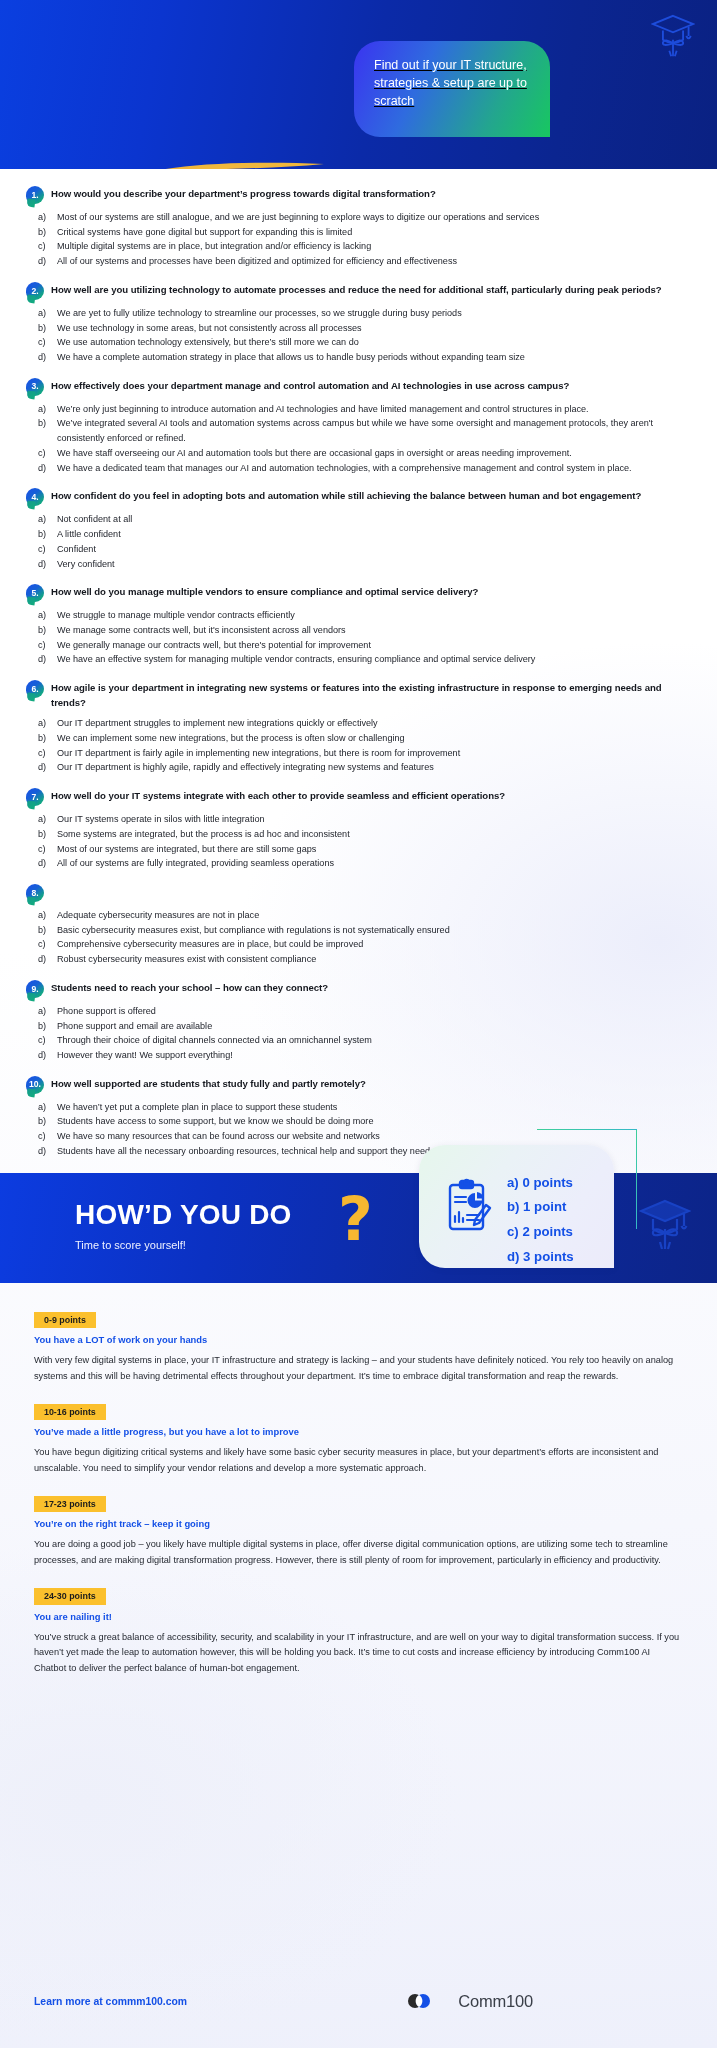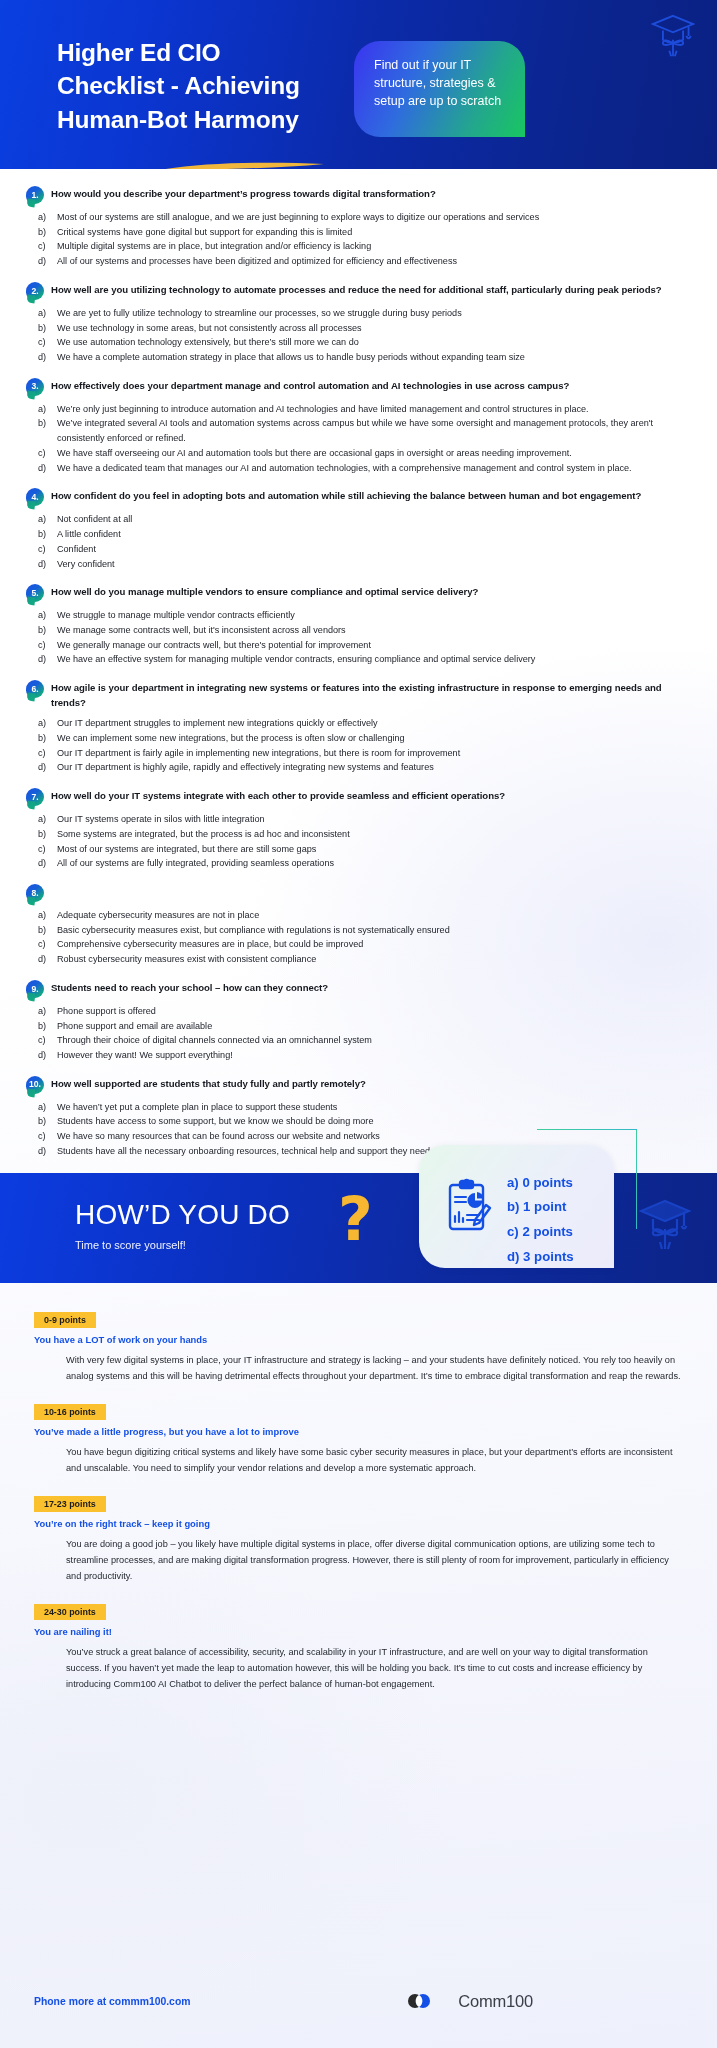--- a/index.html
+++ b/index.html
@@ -45,26 +45,27 @@
     left: 152px;
     top: 160px;
     width: 175px;
     height: 14px;
     z-index: 2;
   }
   .header-badge {
     position: absolute;
     left: 354px;
     top: 41px;
-    width: 171px;
+    width: 196px;
     height: 96px;
     border-radius: 26px 26px 0 26px;
     background: linear-gradient(115deg, #3a34f0 0%, #2f6bdf 35%, #23a58f 72%, #18c760 100%);
     padding: 16px 14px 10px 20px;
     z-index: 3;
+    text-decoration: underline;
   }
   .header-badge-text {
     color: #ffffff;
     font-size: 12.5px;
     line-height: 1.42;
     font-weight: 400;
   }
   .cap-icon-header {
     position: absolute;
     right: 22px;
@@ -154,21 +155,21 @@
     height: 110px;
     background: linear-gradient(100deg, #0c3ce0 0%, #0b31c2 30%, #0d2aa0 62%, #0c2488 100%);
     overflow: visible;
   }
   .howd-title {
     position: absolute;
     left: 75px;
     top: 26px;
     color: #ffffff;
     font-size: 28px;
-    font-weight: 400;
+    font-weight: 700;
     letter-spacing: 0.2px;
   }
   .howd-sub {
     position: absolute;
     left: 75px;
     top: 66px;
     color: #eef1ff;
     font-size: 11px;
     font-weight: 400;
   }
@@ -254,21 +255,20 @@
   .result-head {
     color: #1450e6;
     font-size: 9.4px;
     font-weight: 700;
     margin-bottom: 8px;
   }
   .result-body {
     color: #1f232b;
     font-size: 9.2px;
     line-height: 1.72;
-    margin-left: 32px;
   }
 
   
   .footer {
     position: absolute;
     left: 0;
     right: 0;
     bottom: 24px;
     height: 46px;
     padding: 0 34px;
@@ -294,25 +294,20 @@
     font-weight: 400;
     letter-spacing: -0.2px;
   }
 </style>
 </head>
 <body>
 
 <div class="page">
 
   <div class="header">
-    <div class="header-title">
-      <div>Higher Ed CIO</div>
-      <div>Checklist - Achieving</div>
-      <div>Human-Bot Harmony</div>
-    </div>
 
     <svg class="title-underline" viewBox="0 0 175 14">
       <path d="M3 11 C 40 3, 110 1, 172 4 C 120 9, 55 9, 3 11 Z" fill="#f0b73c"></path>
     </svg>
 
     <div class="header-badge">
       <div class="header-badge-text">Find out if your IT structure, strategies &amp; setup are up to scratch</div>
     </div>
 
     <svg class="cap-icon-header" viewBox="0 0 48 52">
@@ -667,21 +662,21 @@
   </div>
 
   <div class="results">
       <div class="result-block"><div class="pill">0-9 points</div><div class="result-head">You have a LOT of work on your hands</div><div class="result-body">With very few digital systems in place, your IT infrastructure and strategy is lacking – and your students have definitely noticed. You rely too heavily on analog systems and this will be having detrimental effects throughout your department. It’s time to embrace digital transformation and reap the rewards.</div></div>
       <div class="result-block"><div class="pill">10-16 points</div><div class="result-head">You’ve made a little progress, but you have a lot to improve</div><div class="result-body">You have begun digitizing critical systems and likely have some basic cyber security measures in place, but your department’s efforts are inconsistent and unscalable. You need to simplify your vendor relations and develop a more systematic approach.</div></div>
       <div class="result-block"><div class="pill">17-23 points</div><div class="result-head">You’re on the right track – keep it going</div><div class="result-body">You are doing a good job – you likely have multiple digital systems in place, offer diverse digital communication options, are utilizing some tech to streamline processes, and are making digital transformation progress. However, there is still plenty of room for improvement, particularly in efficiency and productivity.</div></div>
       <div class="result-block"><div class="pill">24-30 points</div><div class="result-head">You are nailing it!</div><div class="result-body">You’ve struck a great balance of accessibility, security, and scalability in your IT infrastructure, and are well on your way to digital transformation success. If you haven’t yet made the leap to automation however, this will be holding you back. It’s time to cut costs and increase efficiency by introducing Comm100 AI Chatbot to deliver the perfect balance of human-bot engagement.</div></div>
     </div>
 
   <div class="footer">
-    <a class="footer-link" href="#">Phone more at commm100.com</a>
+    <a class="footer-link" href="#">Learn more at commm100.com</a>
     <div class="brand">
       <svg width="30" height="20" viewBox="0 0 30 20">
         <path d="M11 3 A7 7 0 1 0 11 17 A7 7 0 0 0 11 3 Z" fill="#2a2a2a"></path>
         <path d="M19 3 A7 7 0 1 1 19 17 A7 7 0 0 1 19 3 Z" fill="#1450e6"></path>
         <path d="M15 4 A7 7 0 0 1 15 16 A7 7 0 0 1 15 4 Z" fill="#ffffff"></path>
       </svg>
       <span class="brand-name">Comm100</span>
     </div>
   </div>
 

